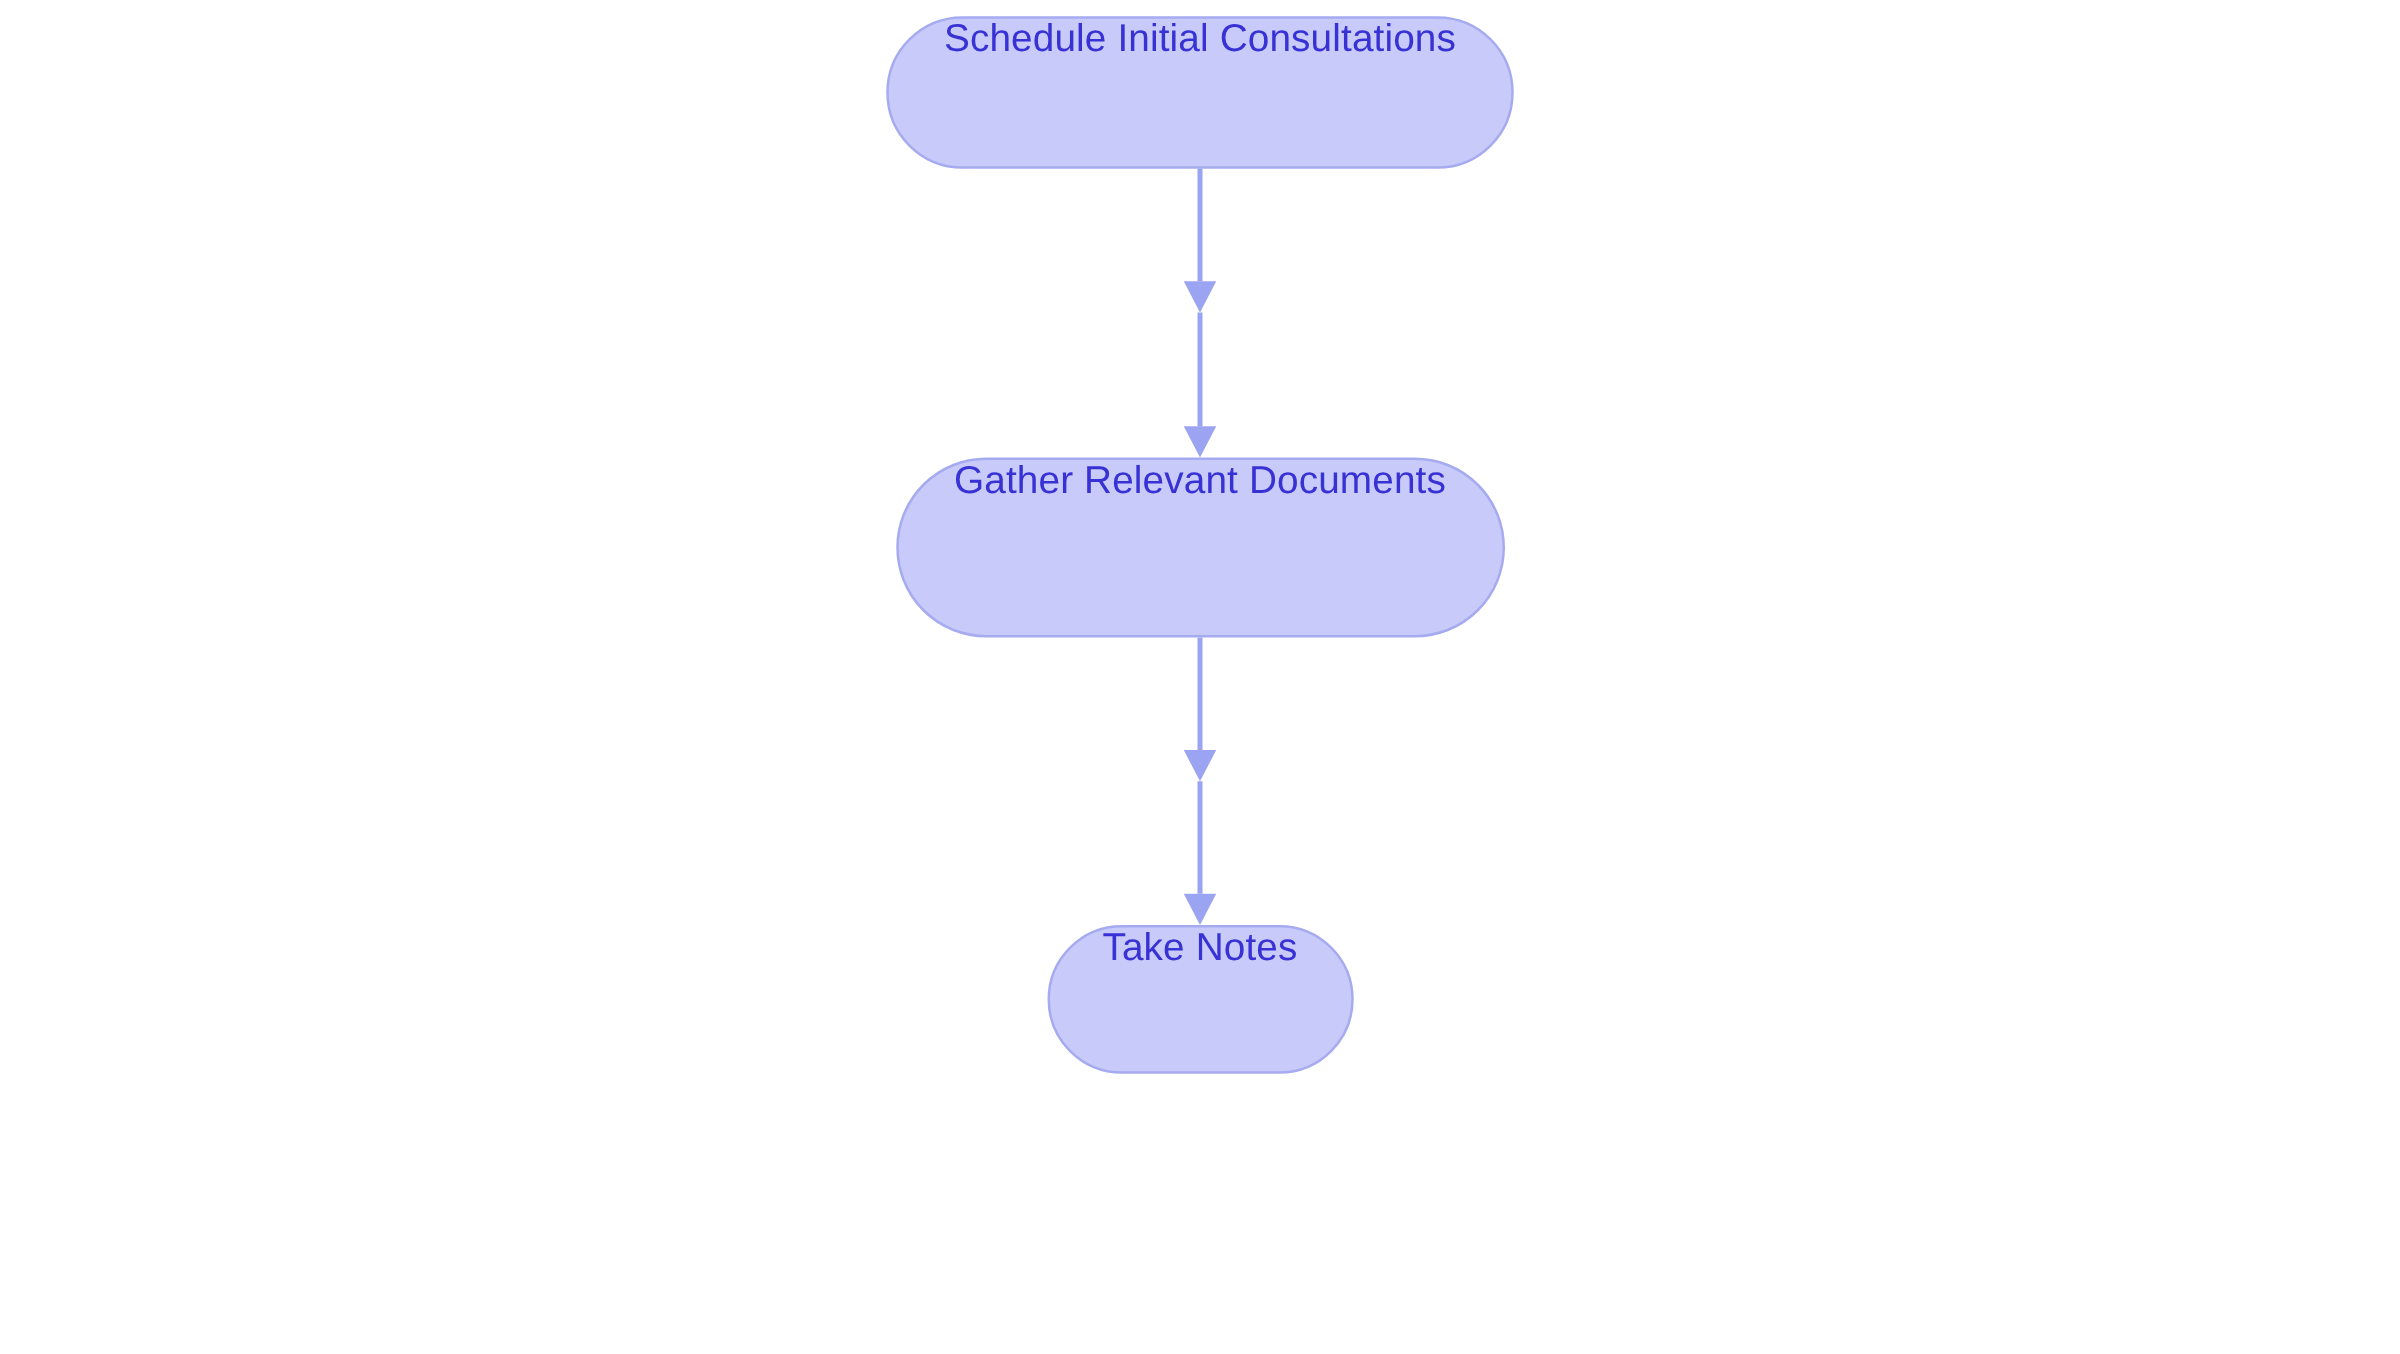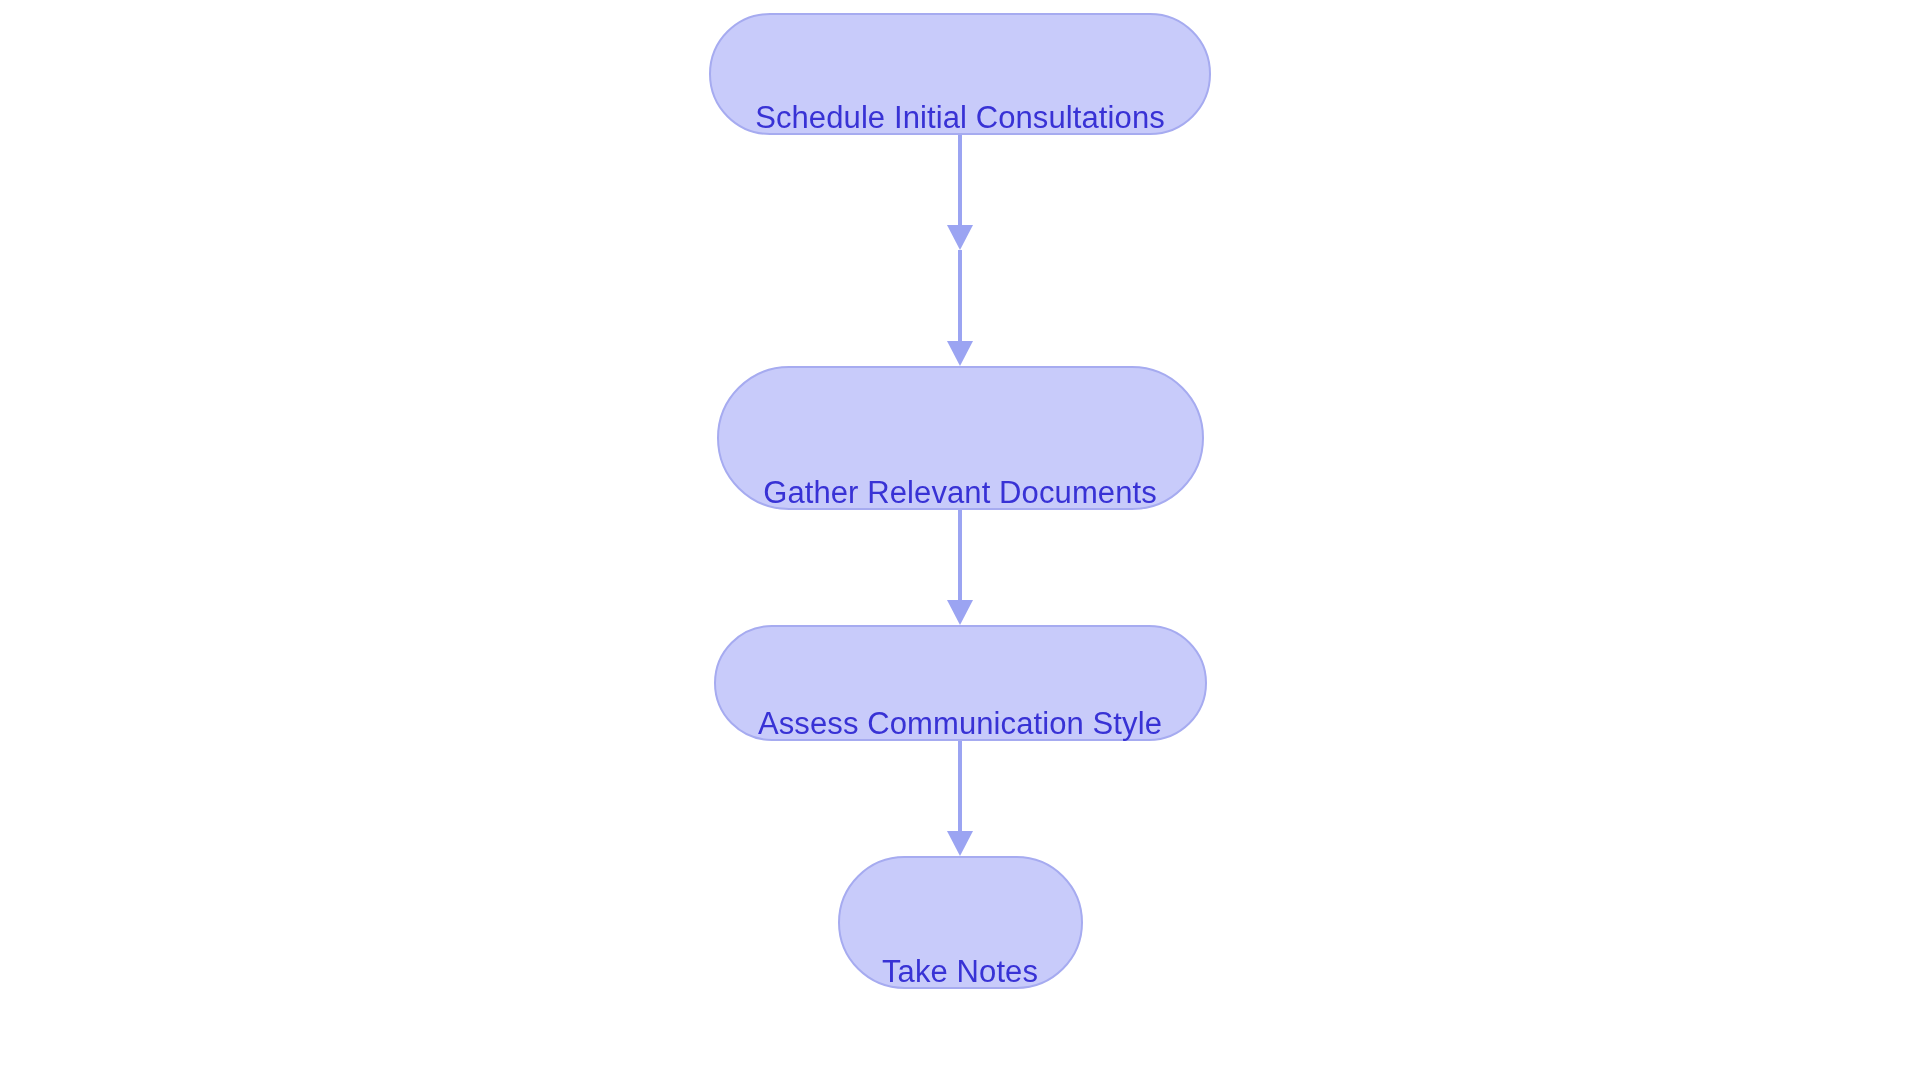--- a/index.html
+++ b/index.html
@@ -29,21 +29,21 @@
     width: 1920px;
     height: 1083px;
     display: flex;
     flex-direction: column;
     align-items: center;
   }
 
   .flow-node {
     box-sizing: border-box;
     display: flex;
-    align-items: flex-end;
+    align-items: flex-start;
     justify-content: center;
     background: #c8cbfa;
     border: 2px solid #a6abf0;
     border-radius: 999px;
     color: #3832d5;
     font-family: "Liberation Sans", sans-serif;
     font-size: 31px;
     font-weight: 400;
     letter-spacing: 0.1px;
     line-height: 1;
@@ -55,21 +55,21 @@
   .node-label {
     display: block;
     color: #3832d5;
   }
 
   
   .node-0 { width: 502px; height: 122px; margin-top: 13px; }
   .node-1 { width: 413px; height: 115px; }
   .node-2 { width: 487px; height: 144px; }
   .node-3 { width: 493px; height: 116px; }
-  .node-4 { width: 245px; height: 133px; }
+  .node-4 { width: 245px; height: 119px; }
 
   
   .flow-connector {
     position: relative;
     width: 40px;
     display: flex;
     flex-direction: column;
     align-items: center;
     justify-content: flex-start;
   }
@@ -115,23 +115,20 @@
 
     <div class="flow-node node-2">
       <span class="node-label">Gather Relevant Documents</span>
     </div>
 
     <div class="flow-connector conn-2">
       <div class="connector-line"></div>
       <div class="connector-head"></div>
     </div>
 
-    <div class="flow-node node-3">
-      <span class="node-label">Assess Communication Style</span>
-    </div>
 
     <div class="flow-connector conn-3">
       <div class="connector-line"></div>
       <div class="connector-head"></div>
     </div>
 
     <div class="flow-node node-4">
       <span class="node-label">Take Notes</span>
     </div>
 

